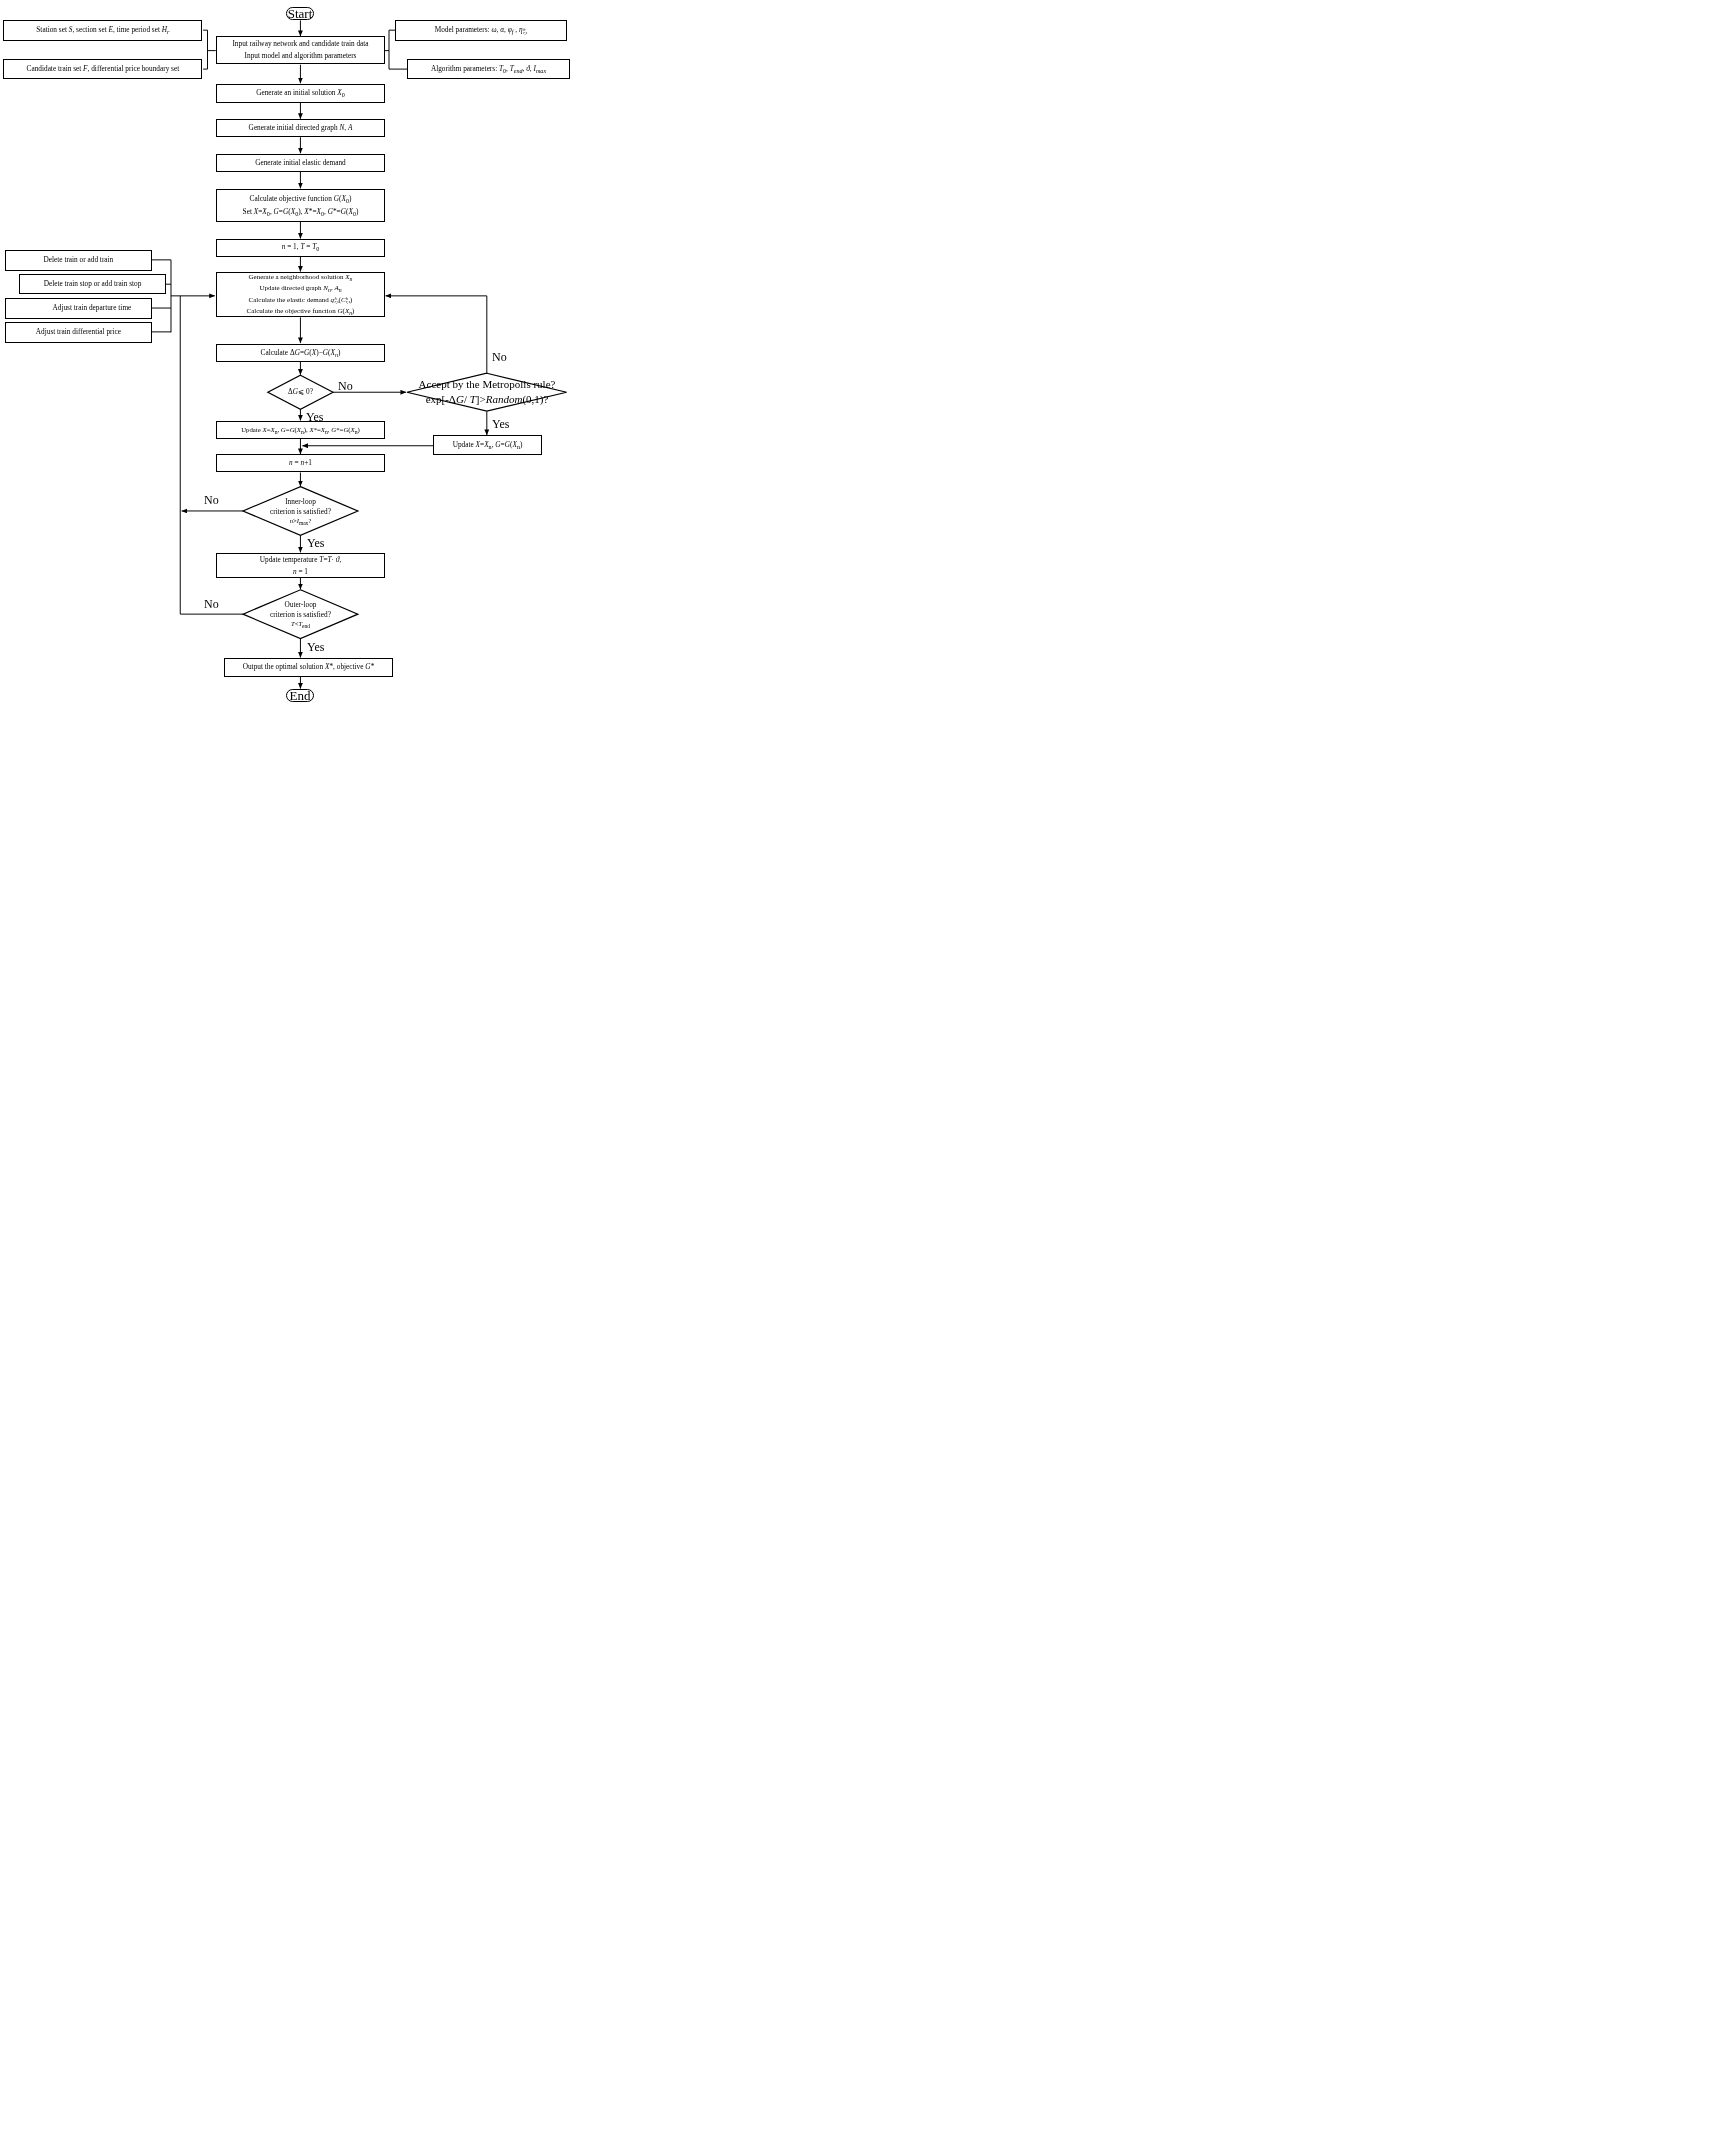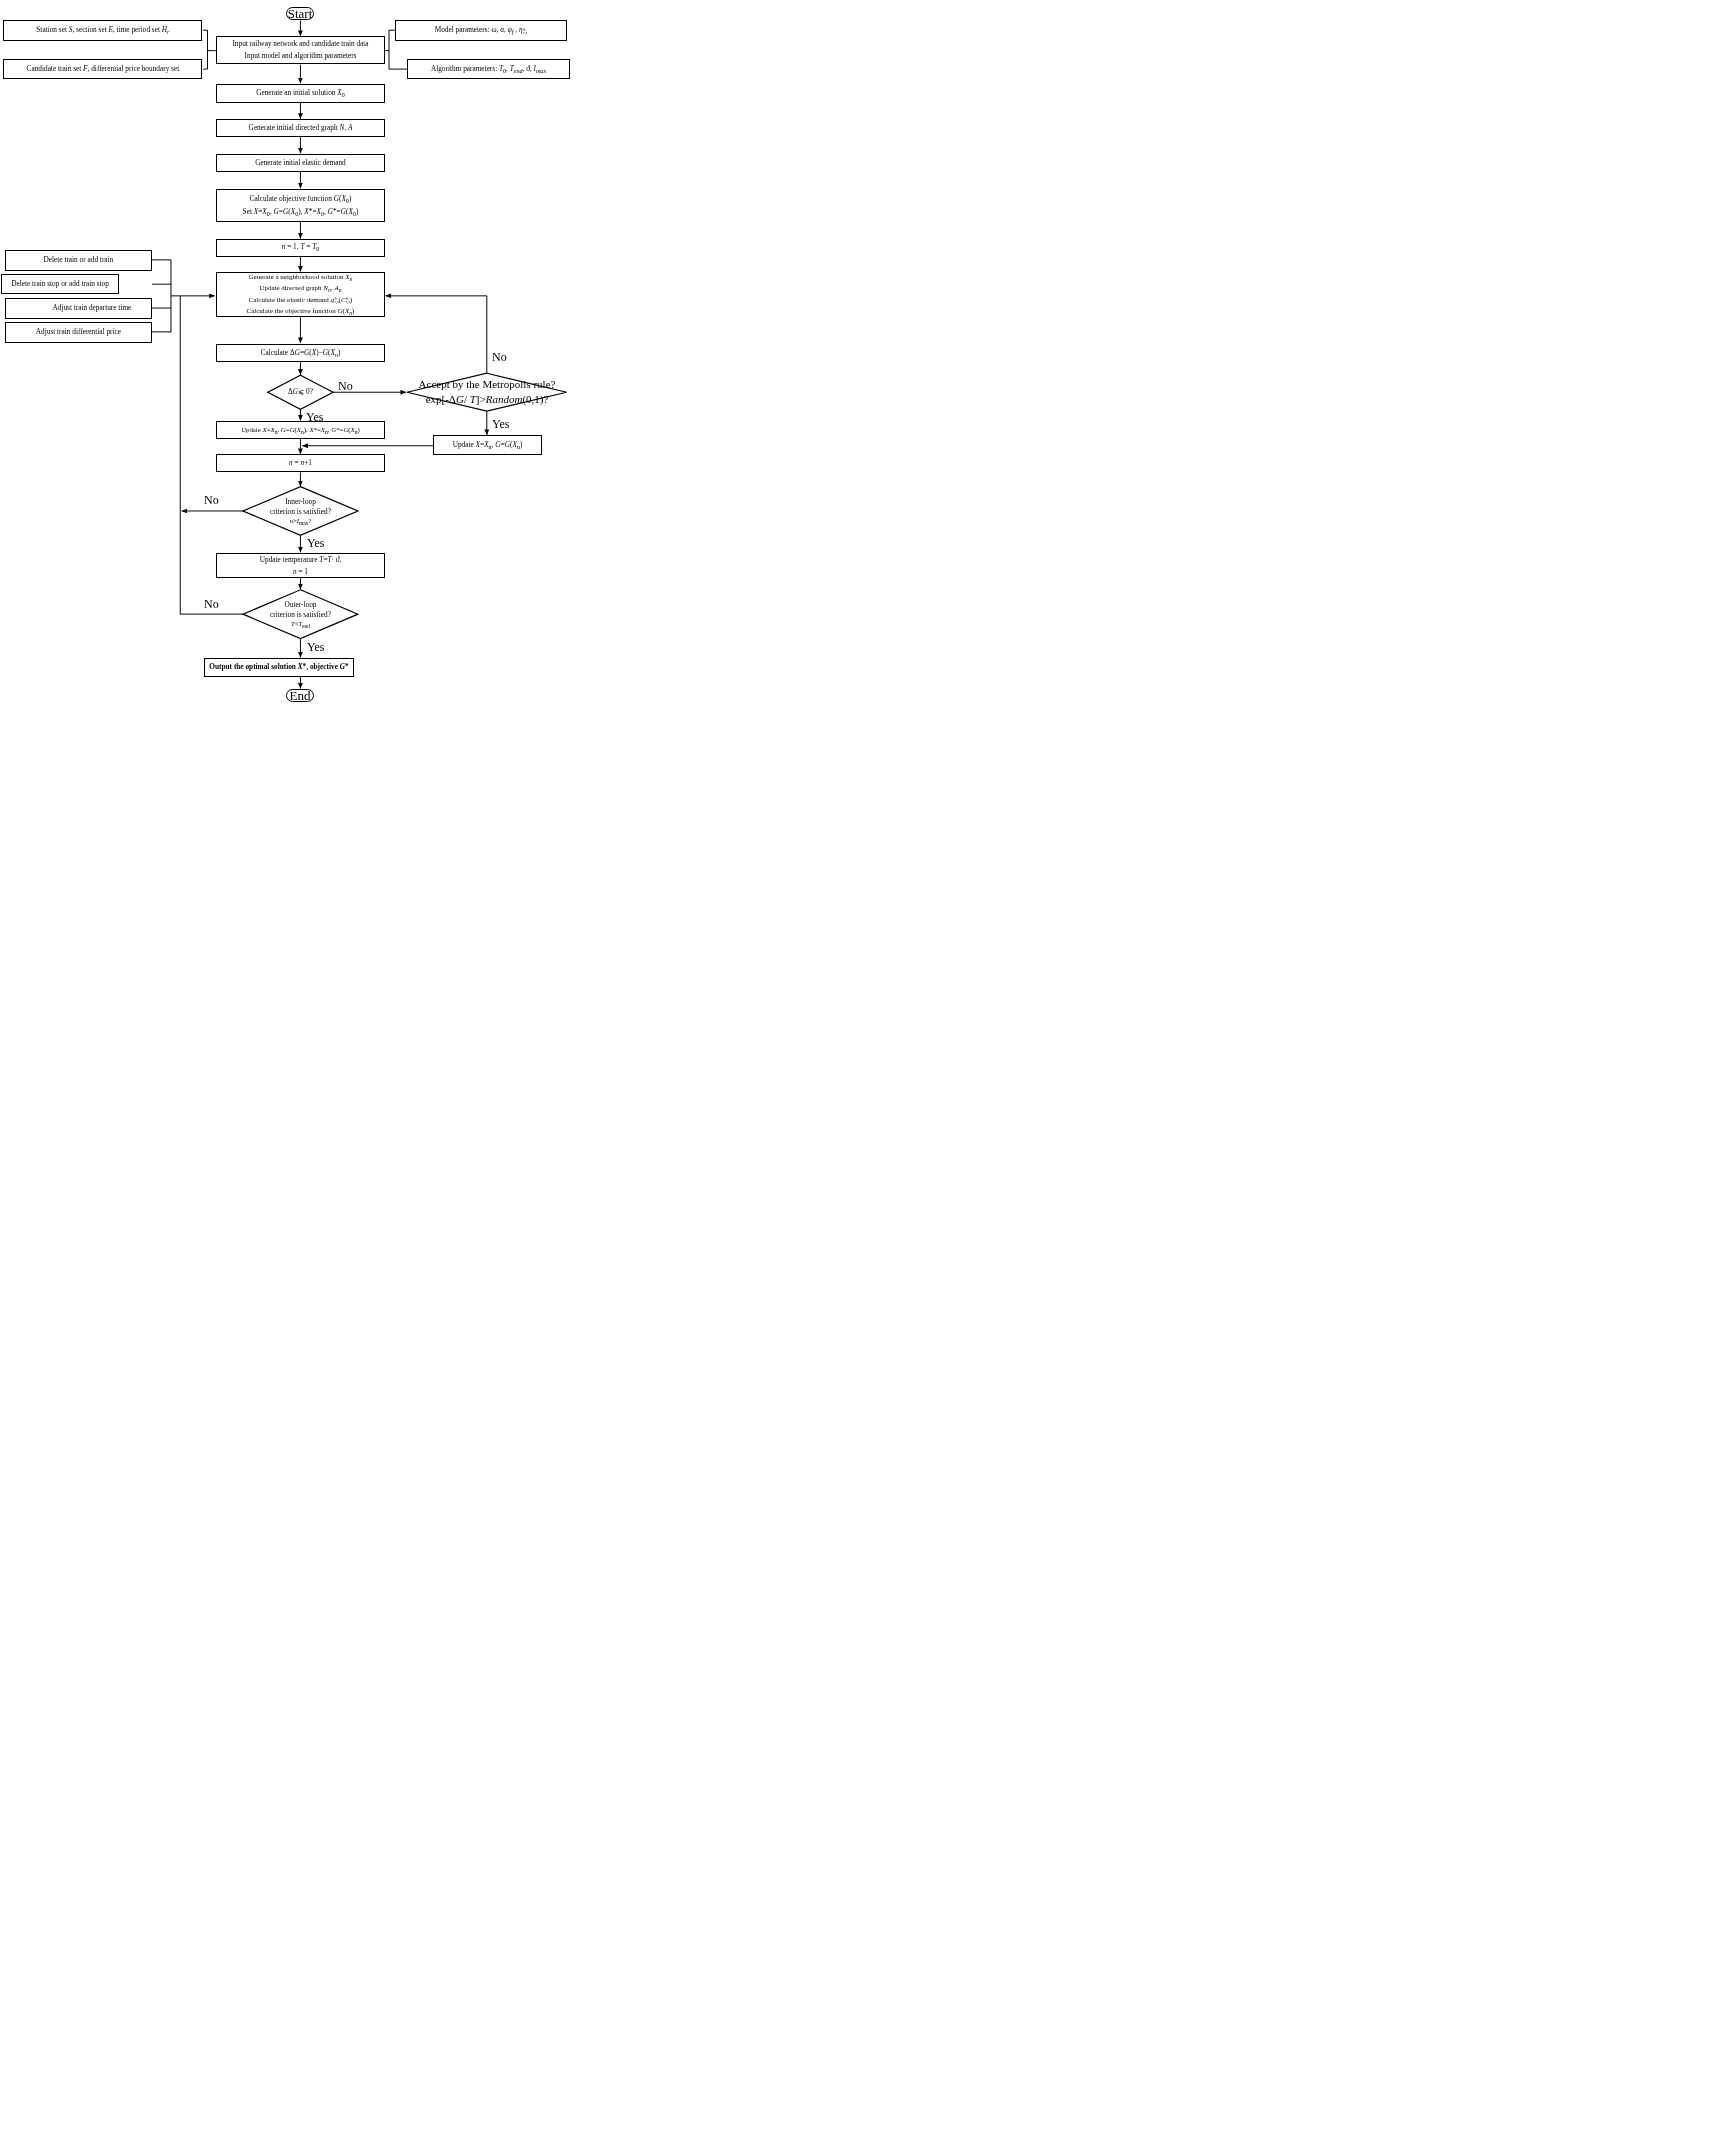--- a/index.html
+++ b/index.html
@@ -125,32 +125,32 @@
   <div class="box" style="left:216px;top:421px;width:169px;height:18px;font-size:6.8px;">
       <span>Update <i>X</i>=<i>X</i><sub>n</sub>, <i>G</i>=<i>G</i>(<i>X</i><sub>n</sub>), <i>X</i>*=<i>X</i><sub>n</sub>, <i>G</i>*=<i>G</i>(<i>X</i><sub>n</sub>)</span>
     </div>
   <div class="box" style="left:216px;top:454px;width:169px;height:18px;">
       <span><i>n</i> = <i>n</i>+1</span>
     </div>
   <div class="box" style="left:216px;top:553px;width:169px;height:25px;line-height:1.55;">
     <span>Update temperature <i>T</i>=<i>T</i>· <i>ϑ</i>,</span>
     <span><i>n</i> = 1</span>
   </div>
-  <div class="box" style="left:204px;top:658px;width:150px;height:19px;font-weight:bold;">
+  <div class="box" style="left:224px;top:658px;width:169px;height:19px;">
       <span>Output the optimal solution <i>X</i>*, objective <i>G</i>*</span>
     </div>
 
   <div class="box" style="left:433px;top:435px;width:109px;height:20px;">
       <span>Update <i>X</i>=<i>X</i><sub>n</sub>, <i>G</i>=<i>G</i>(<i>X</i><sub>n</sub>)</span>
     </div>
 
   <div class="box" style="left:4.9px;top:250px;width:147px;height:21px;">
       <span>Delete train or add train</span>
     </div>
-  <div class="box" style="left:1px;top:274px;width:118px;height:20.4px;">
+  <div class="box" style="left:19px;top:274px;width:147px;height:20.4px;">
       <span>Delete train stop or add train stop</span>
     </div>
   <div class="box" style="left:4.9px;top:298px;width:147px;height:21px;padding-left:27px;">
       <span>Adjust train departure time</span>
     </div>
   <div class="box" style="left:4.9px;top:322px;width:147px;height:21px;">
       <span>Adjust train differential price</span>
     </div>
 
   <div class="dtext" style="left:268px;top:375px;width:65px;height:34px;">

